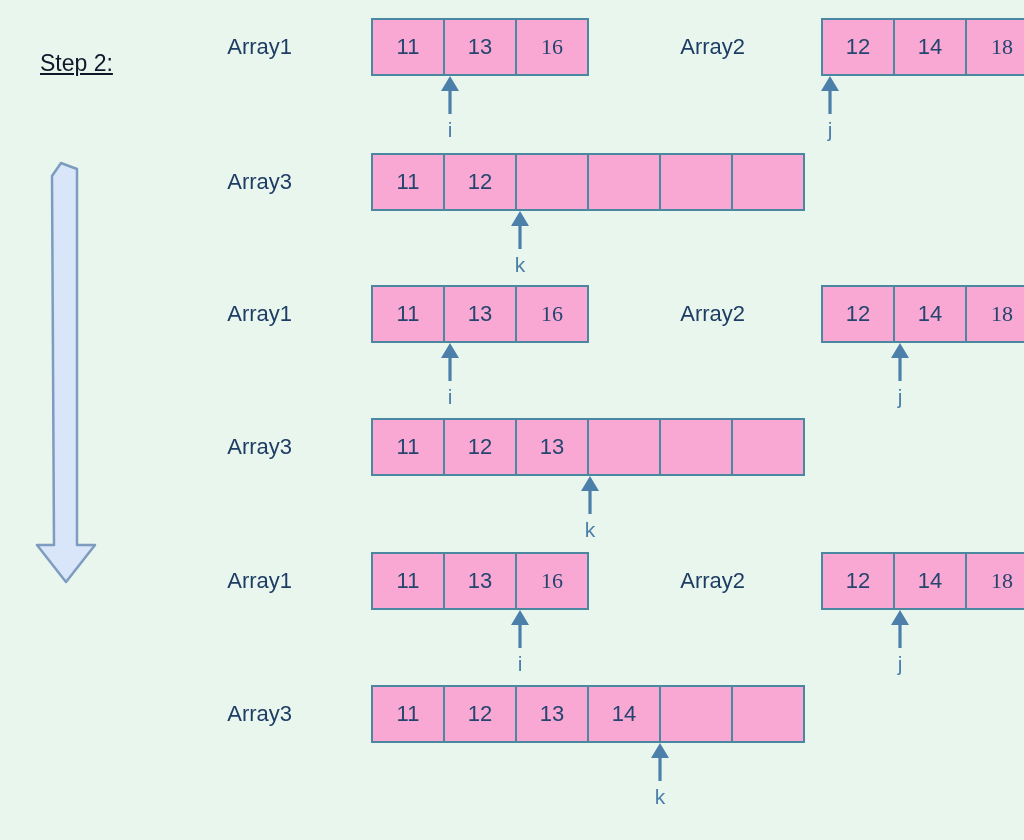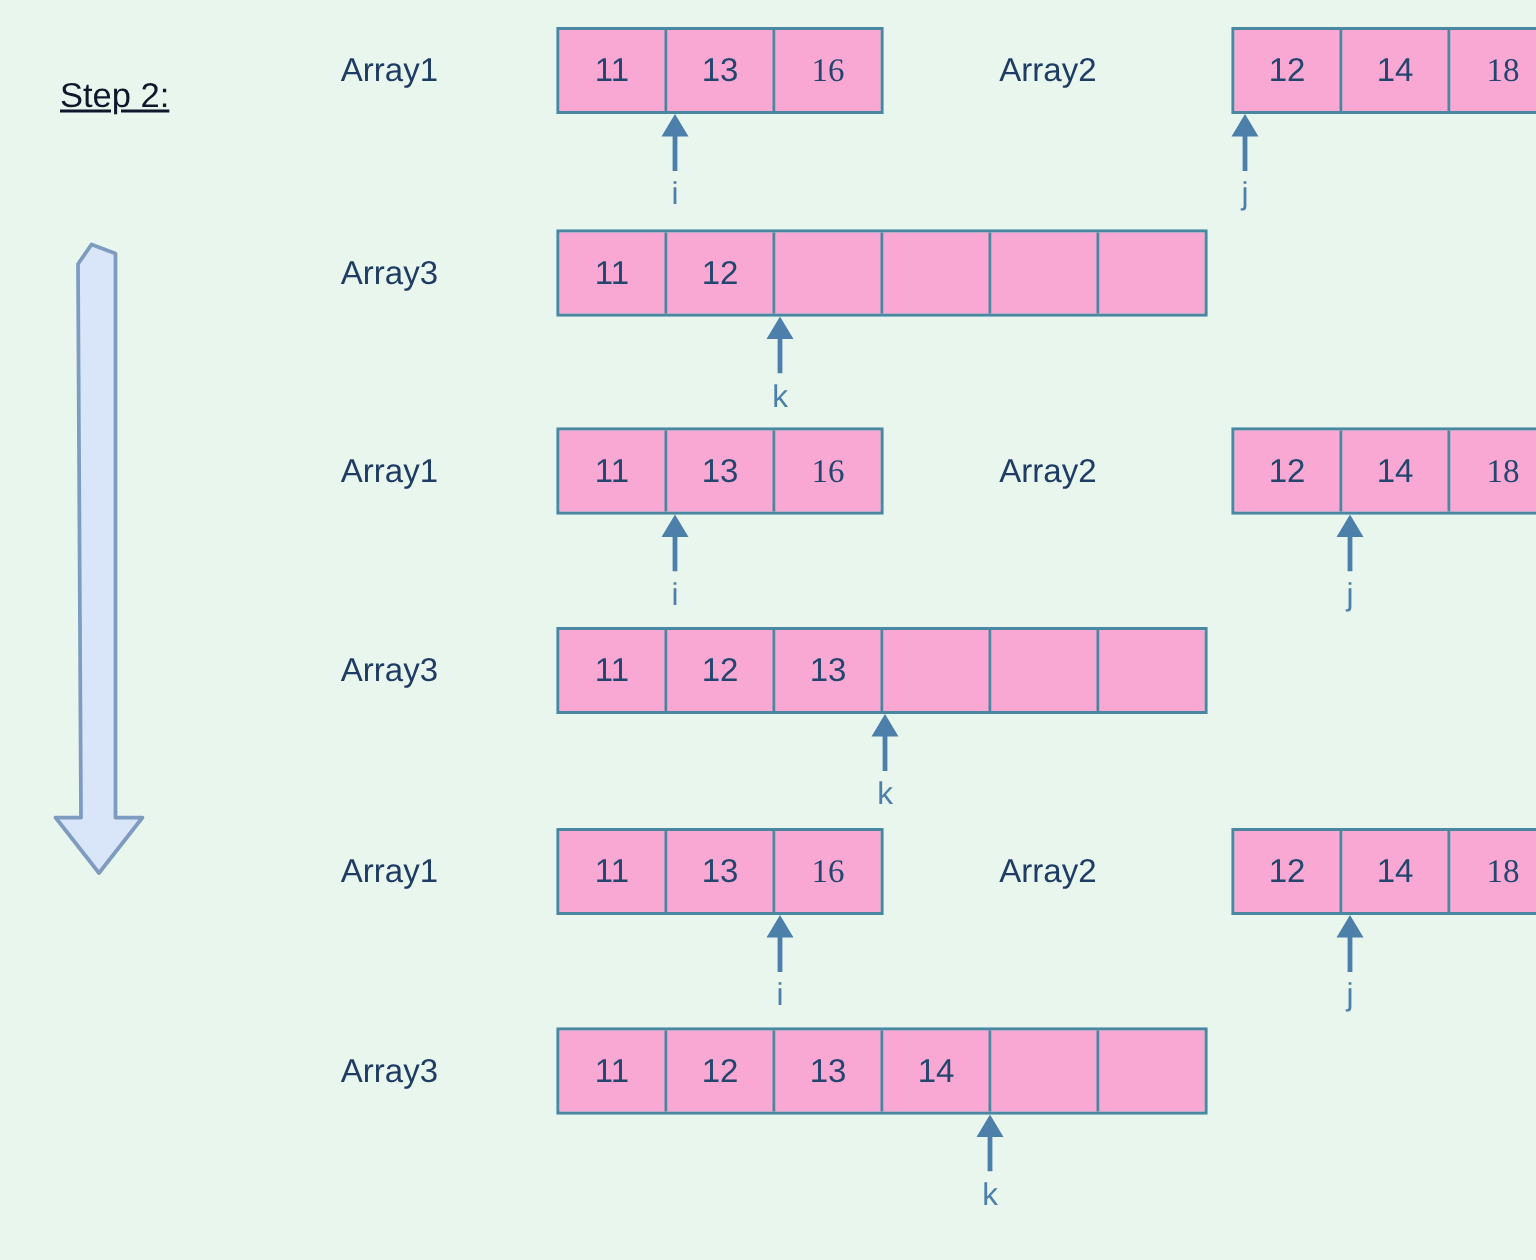--- a/index.html
+++ b/index.html
@@ -14,21 +14,21 @@
     position:absolute;left:40px;top:50px;
     font-size:23px;color:#0f172a;text-decoration:underline;
   }
   .big-arrow{position:absolute;left:35px;top:160px;}
   .array-row{position:absolute;padding-left:28px;}
   .row-label{
     position:absolute;top:16px;
     font-size:22px;color:#1e3d64;white-space:nowrap;
   }
   .label-left{right:100%;margin-right:51px;}     
-  .label-left-2{right:100%;margin-right:62px;}   
+  .label-left-2{right:100%;margin-right:48px;}   
   .array-box{
     display:flex;
     border:2px solid #4a87a0;
     background:#a9d8dd;
     width:max-content;
   }
   .cell{
     width:70px;height:54px;
     border-right:2px solid #4a87a0;
     display:flex;align-items:center;justify-content:center;

